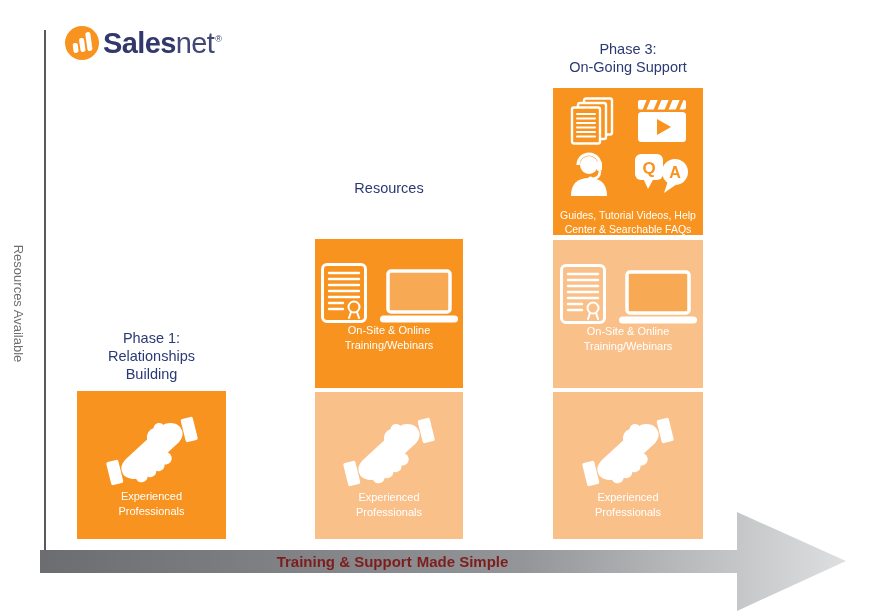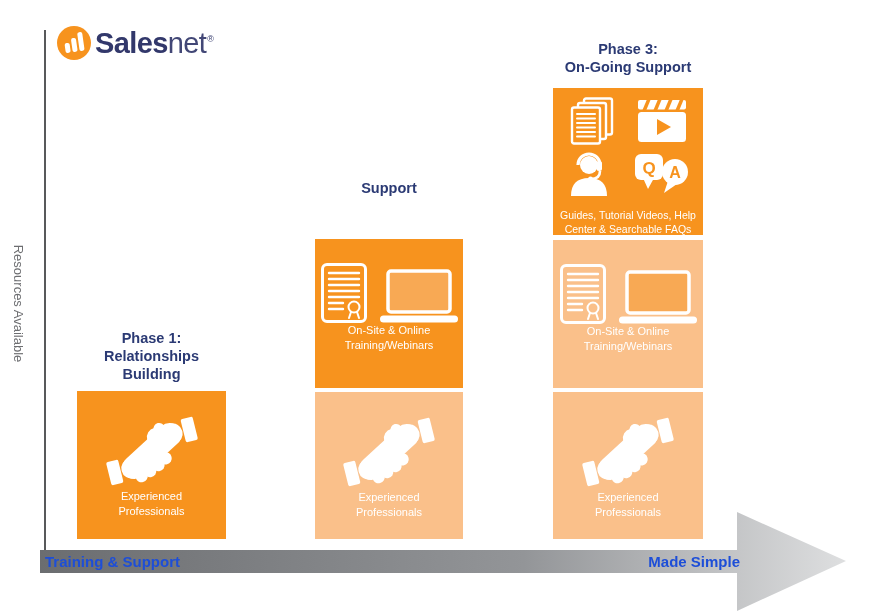--- a/index.html
+++ b/index.html
@@ -1,37 +1,37 @@
 <!DOCTYPE html>
 <html><head>
 <meta charset="utf-8">
 <style>
   html,body { margin:0; padding:0; background:#ffffff; }
   #stage {
     position:relative; width:870px; height:615px; overflow:hidden;
     background:#fff; font-family:"Liberation Sans", sans-serif;
   }
   
-  .logo { position:absolute; left:56px; top:25px; display:flex; align-items:center; }
+  .logo { position:absolute; left:64px; top:25px; display:flex; align-items:center; }
   .logo-text { font-size:29px; color:#32386B; letter-spacing:-0.6px; margin-left:3px; }
   .logo-text .b { font-weight:bold; }
   .logo-text .n { font-weight:normal; opacity:.92; }
   .logo-reg { font-size:9px; color:#32386B; vertical-align:super; margin-left:1px; }
   
   .y-axis-line { position:absolute; left:44px; top:30px; width:2px; height:522px; background:#58595B; }
   .y-label { position:absolute; left:-61px; top:296px; width:158px; text-align:center;
              transform:rotate(90deg); color:#6D6E71; font-size:13px; }
   .x-arrow { position:absolute; left:40px; top:505px; width:812px; height:108px; }
   .x-label { position:absolute; left:45px; top:549px; width:695px; height:24px;
-             display:flex; align-items:center; justify-content:space-between;
-             color:#1d4ed8; font-size:15px; }
+             display:flex; align-items:center; justify-content:center;
+             color:#7f1d1d; font-size:15px; }
   .x-label .b { font-weight:bold; }
   .x-label .r { font-weight:bold; margin-left:5px; }
   
-  .phase-title { position:absolute; text-align:center; color:#2B3A74; font-weight:bold;
+  .phase-title { position:absolute; text-align:center; color:#2B3A74; font-weight:normal;
                  font-size:14.5px; line-height:18px; }
   .t1 { left:67px;  width:169px; top:329px; }
   .t2 { left:305px; width:168px; top:179px; }
   .t3 { left:543px; width:170px; top:40px; }
   
   .block { position:absolute; display:flex; flex-direction:column; align-items:center; }
   .dark  { background:#F7931E; }
   .light { background:#FAC08A; }
   .c1 { left:77px;  width:149px; }
   .c2 { left:315px; width:148px; }
@@ -138,21 +138,21 @@
 
   <div class="y-axis-line"></div>
   <div class="y-label">Resources Available</div>
 
   <div class="phase-title t1">
     <div>Phase 1:</div>
     <div>Relationships</div>
     <div>Building</div>
   </div>
   <div class="phase-title t2">
-    <div>Support</div>
+    <div>Resources</div>
   </div>
   <div class="phase-title t3">
     <div>Phase 3:</div>
     <div>On-Going Support</div>
   </div>
 
   <div class="block dark c1 b1-1">
     <div class="icon-row hs-wrap">
       <svg width="96" height="76" viewBox="0 0 100 80">
           <use href="#handshake"></use>

